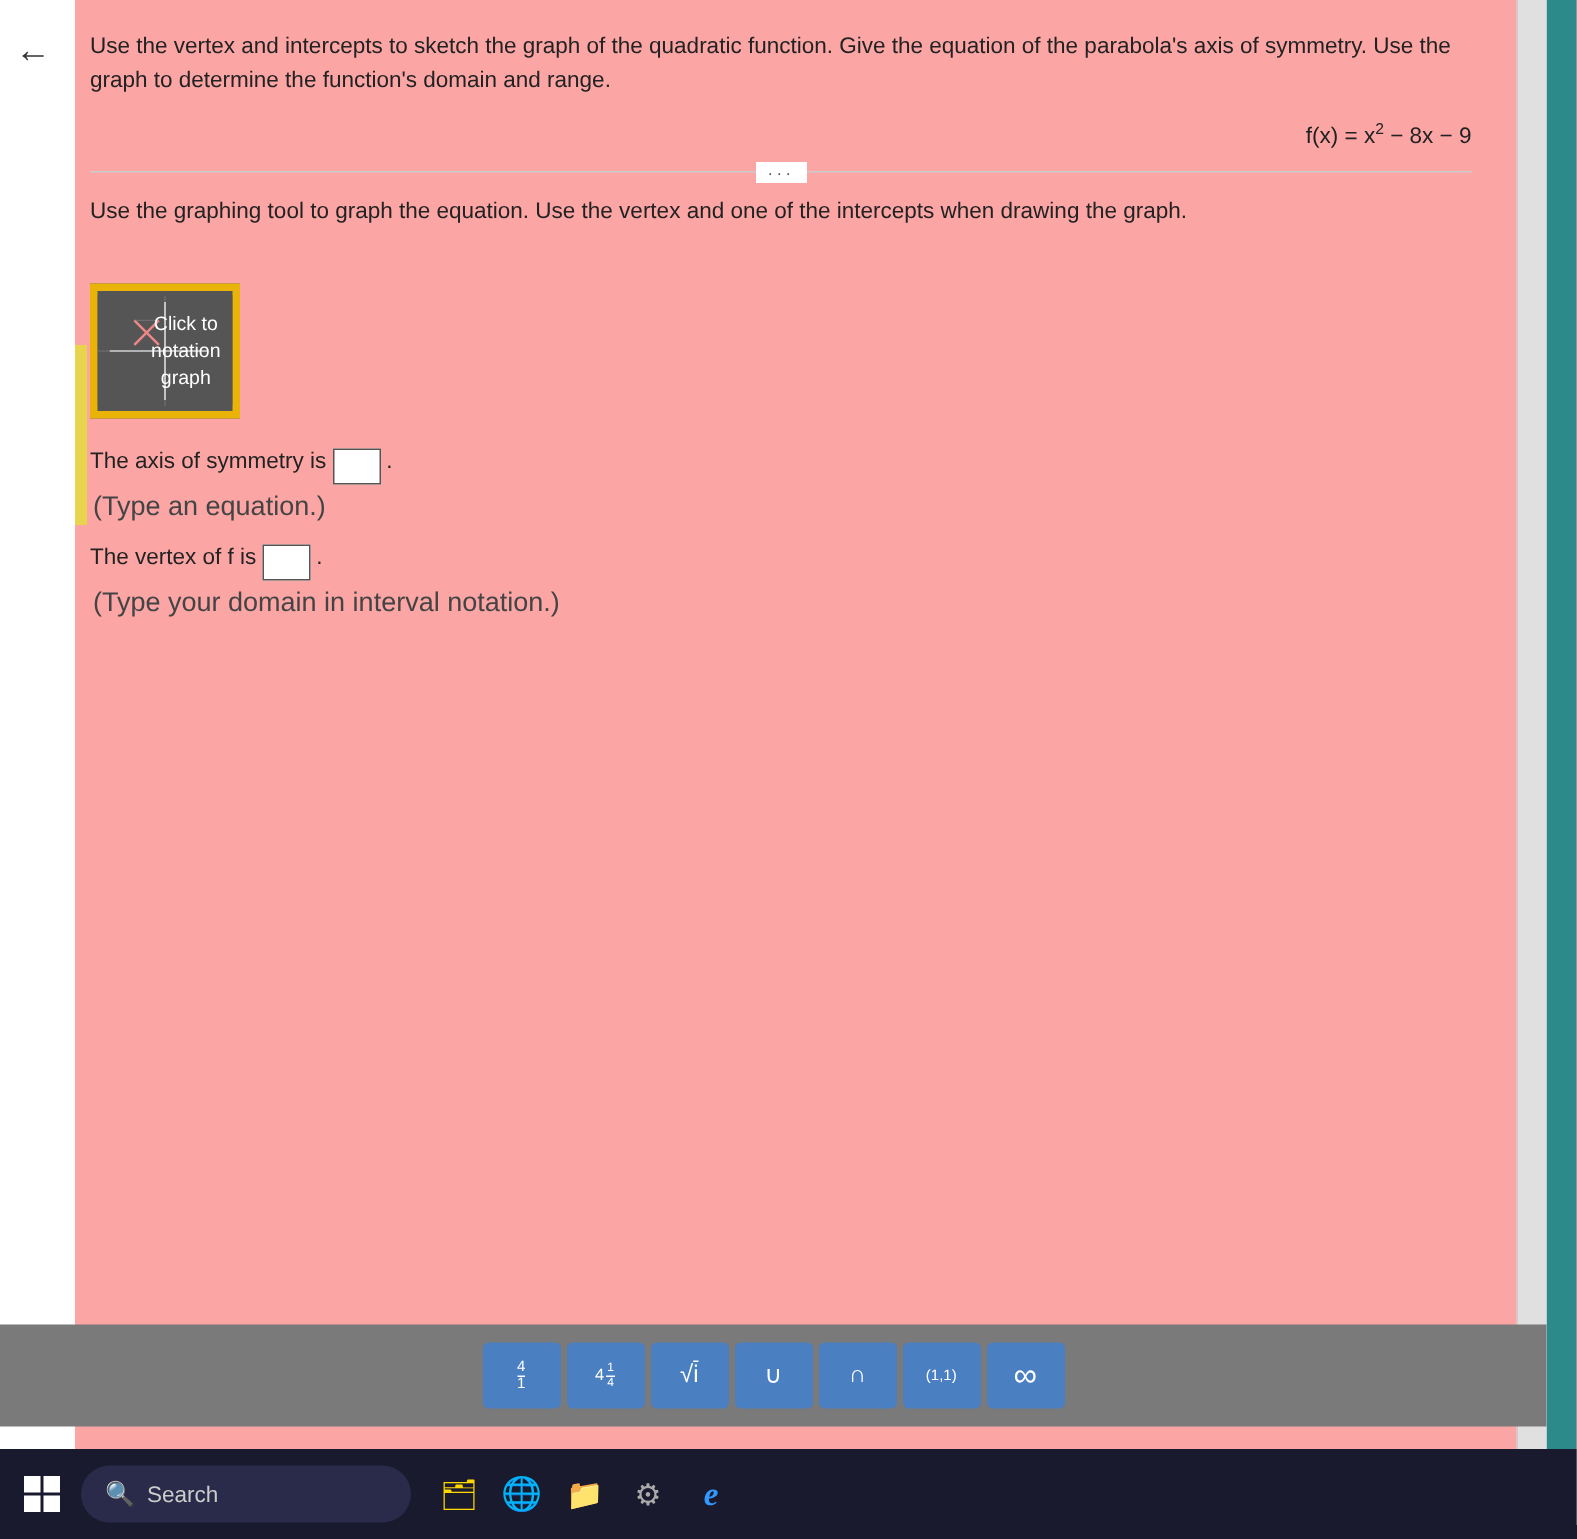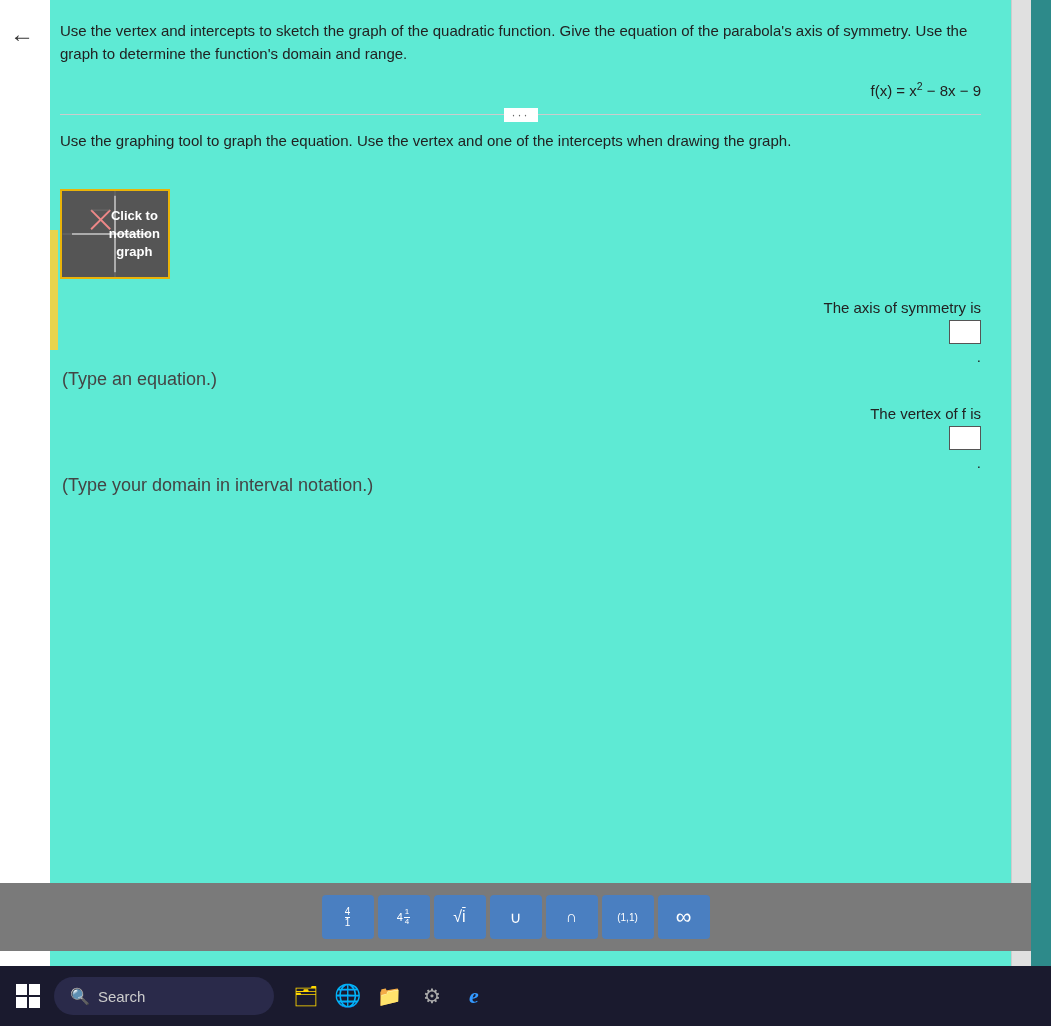--- a/index.html
+++ b/index.html
@@ -38,21 +38,21 @@
     .back-arrow {
       font-size: 24px;
       font-weight: bold;
       color: #333;
       cursor: pointer;
     }
 
     
     .content-panel {
       flex: 1;
-      background: #5eead4;
+      background: #fca5a5;
       padding: 20px 30px 20px 10px;
       overflow-y: auto;
       position: relative;
     }
 
     
     .yellow-bar {
       position: absolute;
       left: 50px;
       top: 230px;
@@ -108,31 +108,30 @@
     
     .instruction-text {
       font-size: 15px;
       line-height: 1.5;
       color: #222;
       margin-bottom: 36px;
     }
 
     
     .graph-thumbnail {
-      width: 110px;
+      width: 100px;
       height: 90px;
       background: #555;
-      border: 2px solid #eab308;
+      border: 5px solid #eab308;
       display: flex;
       align-items: center;
       justify-content: center;
       cursor: pointer;
       position: relative;
       margin-bottom: 20px;
-      font-weight: bold;
     }
     .graph-thumbnail svg {
       position: absolute;
       top: 0; left: 0;
       width: 100%; height: 100%;
     }
     .graph-label {
       position: absolute;
       right: 8px;
       top: 50%;
@@ -145,25 +144,24 @@
     }
 
     
     .answer-section {
       margin-bottom: 15px;
     }
     .answer-row {
       font-size: 15px;
       color: #222;
       display: flex;
-      align-items: flex-end;
+      align-items: flex-start;
       flex-wrap: wrap;
       gap: 4px;
       margin-bottom: 4px;
-      flex-direction: column;
     }
     .answer-box {
       display: inline-block;
       width: 32px;
       height: 24px;
       border: 1px solid #555;
       background: white;
       vertical-align: middle;
     }
     .sub-label {

